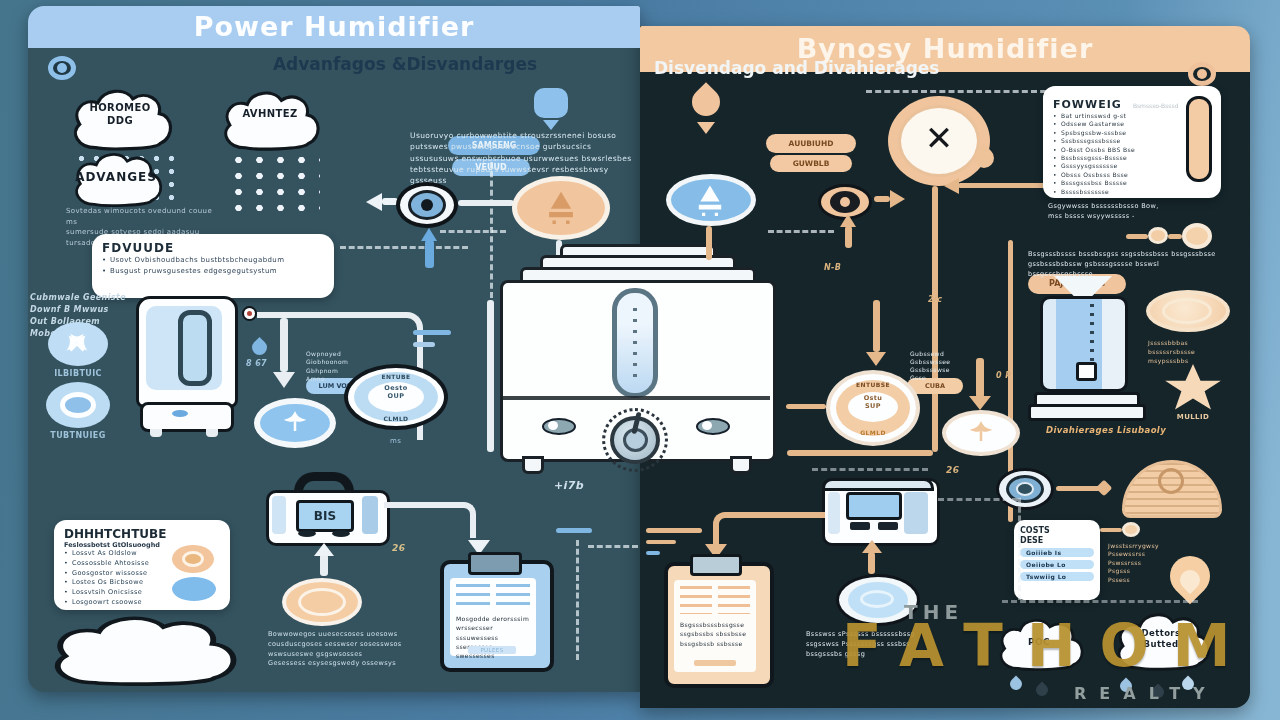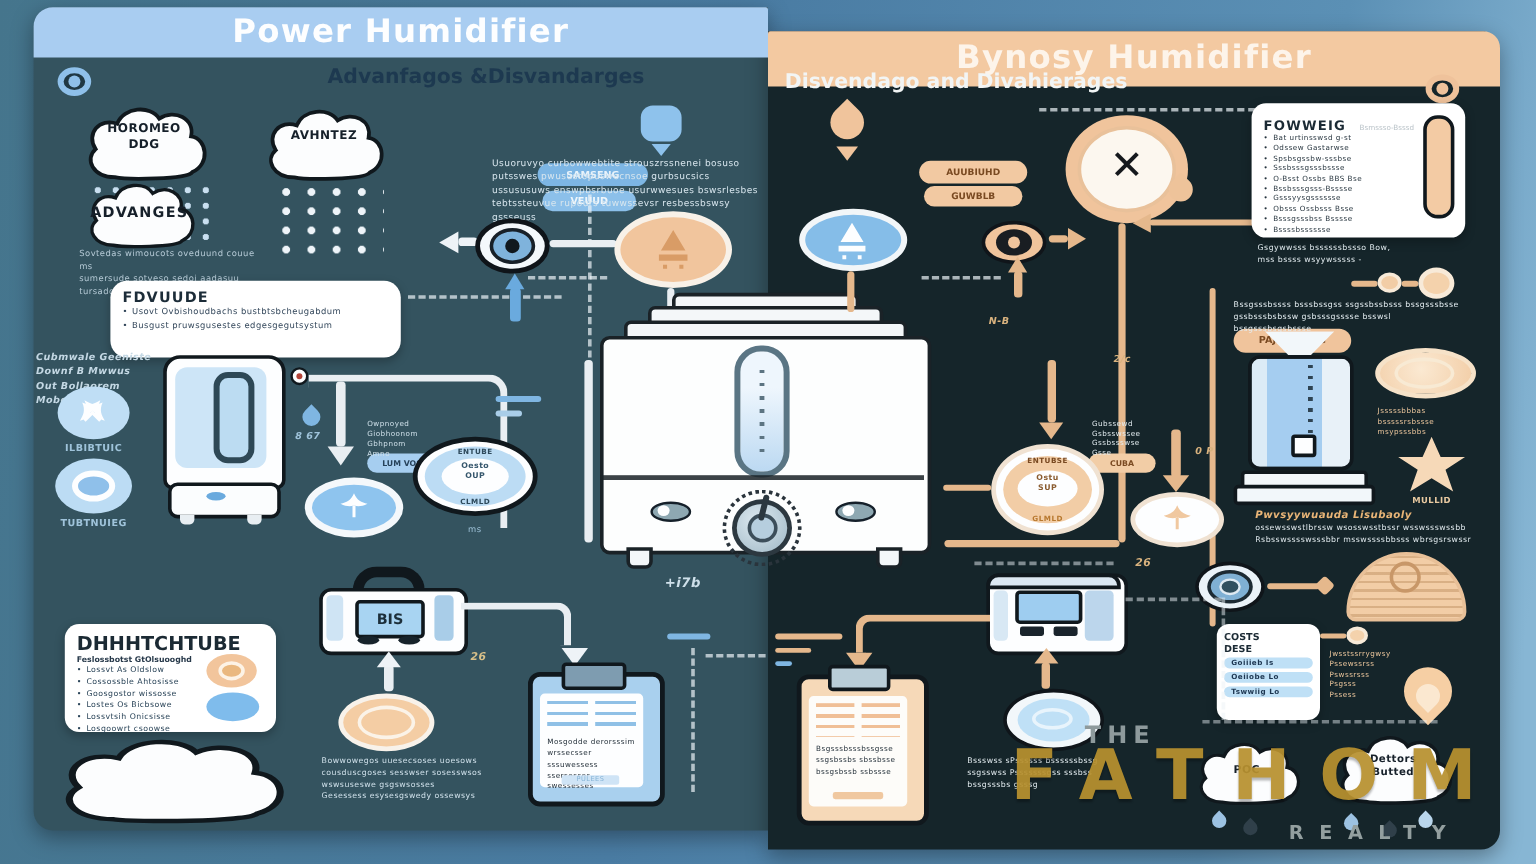--- a/index.html
+++ b/index.html
@@ -106,21 +106,21 @@
 <div class="ab" style="left:146px;top:306px;width:76px;height:84px;background:#cde5f7;border-radius:10px;"></div>
 <div class="ab" style="left:178px;top:310px;width:34px;height:76px;border:5px solid #2e4856;border-radius:12px;background:#bcdcf2;box-sizing:border-box;"></div>
 <div class="ab" style="left:140px;top:402px;width:88px;height:24px;background:#fbfdfe;border:3px solid #10181d;border-radius:8px;"></div>
 <span class="ab ell" style="left:172px;top:410px;width:16px;height:7px;background:#6aaade;"></span>
 <div class="ab" style="left:150px;top:429px;width:12px;height:8px;background:#e8eef2;border-radius:0 0 4px 4px;"></div>
 <div class="ab" style="left:206px;top:429px;width:12px;height:8px;background:#e8eef2;border-radius:0 0 4px 4px;"></div>
 
 <div class="ab tx bold" style="left:554px;top:478px;font-size:11px;font-style:italic;color:#cfe0ea;">+i7b</div>
 
 <div class="ab card" style="left:54px;top:520px;width:176px;height:90px;border-radius:12px;">
-  <div class="bold" style="font-size:16px;color:#1b2a34;">DHHHTCHTUBE</div>
+  <div class="bold" style="font-size:12px;color:#1b2a34;">DHHHTCHTUBE</div>
   <div class="bold" style="font-size:6.5px;color:#27394a;">Feslossbotst GtOlsuooghd</div>
   <div class="bl tx" style="color:#2a4458;font-size:6.5px;">Lossvt As Oldslow</div>
   <div class="bl tx" style="color:#2a4458;font-size:6.5px;">Cossossble Ahtosisse</div>
   <div class="bl tx" style="color:#2a4458;font-size:6.5px;">Goosgostor wissosse</div>
   <div class="bl tx" style="color:#2a4458;font-size:6.5px;">Lostes Os Bicbsowe</div>
   <div class="bl tx" style="color:#2a4458;font-size:6.5px;">Lossvtsih Onicsisse</div>
   <div class="bl tx" style="color:#2a4458;font-size:6.5px;">Losgoowrt csoowse</div>
 </div>
 <span class="ab ell" style="left:172px;top:545px;width:42px;height:28px;background:#f2c59c;"></span>
 <span class="ab ell" style="left:182px;top:551px;width:22px;height:16px;border:3px solid #fdf3e6;background:#eab87f;"></span>
@@ -300,22 +300,21 @@
 <div class="ab" style="left:1028px;top:404px;width:112px;height:11px;background:#f2f7fa;border:3px solid #10181d;border-radius:4px;"></div>
 
 <span class="ab ell" style="left:1146px;top:290px;width:84px;height:42px;background:radial-gradient(circle at 45% 40%,#fbe9d2,#f2cda6);border:4px solid #f6e2c8;"></span>
 <span class="ab ell" style="left:1162px;top:298px;width:50px;height:26px;border:3px solid #f8ead4;"></span>
 <div class="ab tx" style="left:1148px;top:338px;width:82px;font-size:6px;color:#eec89e;">Jsssssbbbas
 bsssssrsbssse
 msypsssbbs</div>
 <div class="ab" style="left:1164px;top:364px;width:58px;height:48px;background:#f6d9b8;clip-path:polygon(50% 0,63% 35%,98% 35%,70% 57%,81% 95%,50% 72%,19% 95%,30% 57%,2% 35%,37% 35%);"></div>
 <div class="ab tx bold ctr" style="left:1164px;top:412px;width:58px;font-size:7px;color:#e8c9a0;">MULLID</div>
 
-<div class="ab tx bold" style="left:1046px;top:424px;width:192px;font-size:8.5px;color:#e9b577;font-style:italic;">Pwvsyywuauda Lisubaoly</div>
-<div class="ab tx" style="left:1046px;top:436px;width:192px;font-size:6.5px;color:#dfe8ec;">ossewsswstlbrssw wsosswsstbssr wsswssswssbb Rsbsswsssswsssbbr msswssssbbsss wbrsgsrswssr</div>
+<div class="ab tx bold" style="left:1046px;top:424px;width:192px;font-size:8.5px;color:#e9b577;font-style:italic;">Divahierages Lisubaoly</div>
 
 <span class="ab ell" style="left:996px;top:468px;width:58px;height:42px;background:#eaf2f8;border:3px solid #0f151a;"></span>
 <span class="ab ell" style="left:1006px;top:475px;width:38px;height:28px;background:#7fb0d4;border:3px solid #1c2a33;"></span>
 <span class="ab ell" style="left:1016px;top:482px;width:18px;height:14px;background:#31505f;border:2px solid #dfeaf2;"></span>
 <i class="ab bar" style="left:1056px;top:486px;width:44px;height:5px;background:#e5b88c;"></i>
 <i class="ab bar" style="left:1098px;top:482px;width:12px;height:12px;background:#e5b88c;transform:rotate(45deg);"></i>
 <div class="ab" style="left:1122px;top:460px;width:100px;height:58px;border-radius:50px 50px 8px 8px;background:repeating-linear-gradient(180deg,rgba(170,120,70,.35) 0 2px,transparent 2px 7px),#f2cda6;border:3px solid #e8c098;box-sizing:border-box;"></div>
 <span class="ab ell" style="left:1158px;top:468px;width:26px;height:26px;border:3px solid #c89768;"></span>
 
 <div class="ab card" style="left:1014px;top:520px;width:86px;height:80px;border-radius:10px;padding:6px;">

